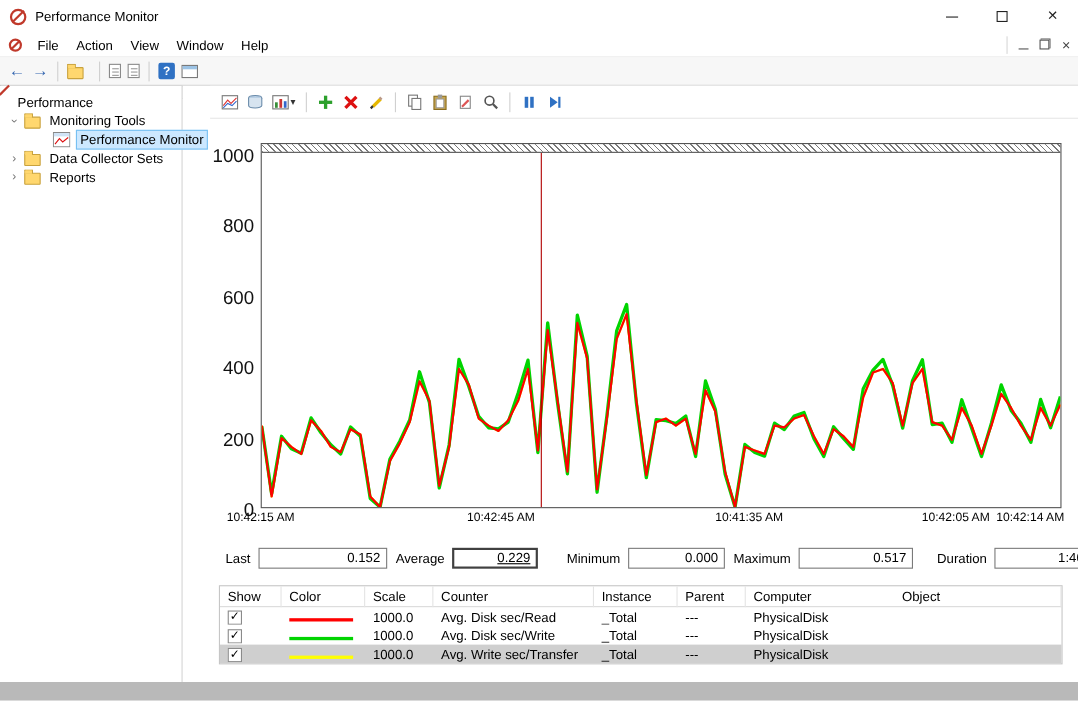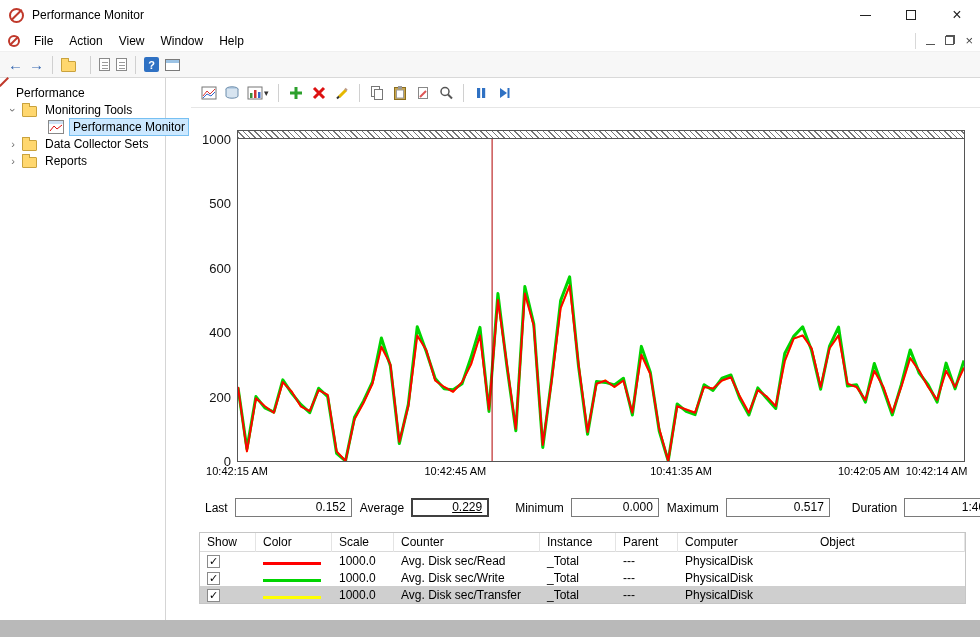--- a/index.html
+++ b/index.html
@@ -54,21 +54,21 @@
   .icon-chartnode, .icon-folder-sm { flex: none; margin-left: 4px; }
   
   .main { position: absolute; left: 191px; top: 78px; right: 0; bottom: 17px; background: #fff; }
   .chart-toolbar { height: 30px; display: flex; align-items: center; gap: 7px; padding-left: 10px; border-bottom: 1px solid #e6e6e6; }
   .ct-btn { display: inline-flex; align-items: center; }
   .dd { font-size: 9px; color: #333; margin-left: 1px; }
   
   .chart-wrap { position: absolute; top: 52px; left: 8px; }
   .chart-row { display: flex; }
   .y-axis { width: 38px; position: relative; margin-top: 9px; height: 322px; flex: none; }
-  .ytick { position: absolute; right: 6px; font-size: 13px; color: #111; }
+  .ytick { position: absolute; right: 6px; font-size: 17px; color: #111; }
   .chart-box { width: 728px; height: 332px; border: 1px solid #555; background: #fff; }
   .hatch { height: 8px; border-bottom: 1px solid #555; background: repeating-linear-gradient(45deg, #777 0px, #777 1px, transparent 1px, transparent 4px); }
   .plot { height: 322px; position: relative; }
   .plot svg { width: 100%; height: 100%; display: block; }
   .x-axis { position: relative; height: 16px; margin-left: 38px; width: 728px; font-size: 11px; }
   .xtick { position: absolute; top: 3px; white-space: nowrap; }
   
   .stats-row { position: absolute; top: 420px; left: 14px; display: flex; align-items: center; }
   .stat-label { margin-right: 7px; }
   .stat-box { border: 1px solid #7a7a7a; height: 19px; line-height: 17px; text-align: right; padding-right: 5px; background: #fff; display: inline-block; padding-left: 36px; }
@@ -261,21 +261,21 @@
     </span>
   </div>
 
   <div class="chart-wrap">
     <div class="chart-row">
       <div class="y-axis" id="y-axis">
           <div class="ytick" style="top: calc(100% - 7px);">0</div>
           <div class="ytick" style="top: calc(80% - 7px);">200</div>
           <div class="ytick" style="top: calc(60% - 7px);">400</div>
           <div class="ytick" style="top: calc(40% - 7px);">600</div>
-          <div class="ytick" style="top: calc(20% - 7px);">500</div>
+          <div class="ytick" style="top: calc(20% - 7px);">800</div>
           <div class="ytick" style="top: calc(0% - 7px);">1000</div>
         </div>
       <div class="chart-box">
         <div class="hatch"></div>
         <div class="plot">
           <svg id="plot-svg" viewBox="0 0 1000 1000" preserveAspectRatio="none">
               <polyline points="0.0,770.0 12.3,970.0 24.7,805.0 37.0,830.0 49.4,850.0 61.7,755.0 74.1,785.0 86.4,830.0 98.8,845.0 111.1,780.0 123.5,795.0 135.8,970.0 148.1,1000.0 160.5,870.0 172.8,820.0 185.2,760.0 197.5,645.0 209.9,700.0 222.2,940.0 234.6,830.0 246.9,610.0 259.3,655.0 271.6,750.0 284.0,770.0 296.3,785.0 308.6,755.0 321.0,700.0 333.3,610.0 345.7,840.0 358.0,500.0 370.4,700.0 382.7,900.0 395.1,480.0 407.4,580.0 419.8,950.0 432.1,750.0 444.4,525.0 456.8,455.0 469.1,700.0 481.5,910.0 493.8,760.0 506.2,750.0 518.5,770.0 530.9,750.0 543.2,850.0 555.6,670.0 567.9,730.0 580.2,900.0 592.6,1000.0 604.9,830.0 617.3,840.0 629.6,850.0 642.0,770.0 654.3,775.0 666.7,750.0 679.0,740.0 691.4,800.0 703.7,850.0 716.0,780.0 728.4,800.0 740.7,830.0 753.1,690.0 765.4,620.0 777.8,610.0 790.1,650.0 802.5,770.0 814.8,650.0 827.2,610.0 839.5,760.0 851.9,770.0 864.2,810.0 876.5,720.0 888.9,770.0 901.2,850.0 913.6,770.0 925.9,680.0 938.3,720.0 950.6,770.0 963.0,810.0 975.3,720.0 987.7,770.0 1000.0,710.0" fill="none" stroke="#ffff00" stroke-width="2" stroke-linejoin="round" vector-effect="non-scaling-stroke"></polyline>
               <polyline points="0.0,772.0 12.3,962.0 24.7,800.0 37.0,835.0 49.4,848.0 61.7,748.0 74.1,790.0 86.4,824.0 98.8,850.0 111.1,774.0 123.5,800.0 135.8,976.0 148.1,1000.0 160.5,864.0 172.8,814.0 185.2,754.0 197.5,618.0 209.9,705.0 222.2,946.0 234.6,824.0 246.9,583.0 259.3,660.0 271.6,744.0 284.0,776.0 296.3,779.0 308.6,760.0 321.0,678.0 333.3,585.0 345.7,846.0 358.0,480.0 370.4,706.0 382.7,906.0 395.1,458.0 407.4,574.0 419.8,958.0 432.1,743.0 444.4,502.0 456.8,428.0 469.1,707.0 481.5,917.0 493.8,753.0 506.2,756.0 518.5,764.0 530.9,743.0 543.2,857.0 555.6,644.0 567.9,724.0 580.2,907.0 592.6,1000.0 604.9,823.0 617.3,846.0 629.6,856.0 642.0,763.0 654.3,781.0 666.7,743.0 679.0,733.0 691.4,807.0 703.7,857.0 716.0,773.0 728.4,806.0 740.7,837.0 753.1,666.0 765.4,613.0 777.8,583.0 790.1,657.0 802.5,777.0 814.8,643.0 827.2,584.0 839.5,767.0 851.9,763.0 864.2,817.0 876.5,697.0 888.9,777.0 901.2,857.0 913.6,763.0 925.9,655.0 938.3,727.0 950.6,763.0 963.0,817.0 975.3,696.0 987.7,776.0 1000.0,688.0" fill="none" stroke="#00d400" stroke-width="3" stroke-linejoin="round" vector-effect="non-scaling-stroke"></polyline>
               <polyline points="0.0,770.0 12.3,970.0 24.7,805.0 37.0,830.0 49.4,850.0 61.7,755.0 74.1,785.0 86.4,830.0 98.8,845.0 111.1,780.0 123.5,795.0 135.8,970.0 148.1,1000.0 160.5,870.0 172.8,820.0 185.2,760.0 197.5,645.0 209.9,700.0 222.2,940.0 234.6,830.0 246.9,610.0 259.3,655.0 271.6,750.0 284.0,770.0 296.3,785.0 308.6,755.0 321.0,700.0 333.3,610.0 345.7,840.0 358.0,500.0 370.4,700.0 382.7,900.0 395.1,480.0 407.4,580.0 419.8,950.0 432.1,750.0 444.4,525.0 456.8,455.0 469.1,700.0 481.5,910.0 493.8,760.0 506.2,750.0 518.5,770.0 530.9,750.0 543.2,850.0 555.6,670.0 567.9,730.0 580.2,900.0 592.6,1000.0 604.9,830.0 617.3,840.0 629.6,850.0 642.0,770.0 654.3,775.0 666.7,750.0 679.0,740.0 691.4,800.0 703.7,850.0 716.0,780.0 728.4,800.0 740.7,830.0 753.1,690.0 765.4,620.0 777.8,610.0 790.1,650.0 802.5,770.0 814.8,650.0 827.2,610.0 839.5,760.0 851.9,770.0 864.2,810.0 876.5,720.0 888.9,770.0 901.2,850.0 913.6,770.0 925.9,680.0 938.3,720.0 950.6,770.0 963.0,810.0 975.3,720.0 987.7,770.0 1000.0,710.0" fill="none" stroke="#ff0000" stroke-width="2" stroke-linejoin="round" vector-effect="non-scaling-stroke"></polyline>
               <line x1="350" x2="350" y1="0" y2="1000" stroke="#b00000" stroke-width="1" vector-effect="non-scaling-stroke"></line>
@@ -333,21 +333,21 @@
       <span class="lcell c-counter">Avg. Disk sec/Write</span>
       <span class="lcell c-instance">_Total</span>
       <span class="lcell c-parent">---</span>
       <span class="lcell c-object">PhysicalDisk</span>
       <span class="lcell c-computer"></span>
     </div>
     <div class="lrow selected">
       <span class="lcell c-show"><span class="cb">✓</span></span>
       <span class="lcell c-color"><span class="swatch" style="background: rgb(255, 255, 0);"></span></span>
       <span class="lcell c-scale">1000.0</span>
-      <span class="lcell c-counter">Avg. Disk sec/Transfer</span>
+      <span class="lcell c-counter">Avg. Write sec/Transfer</span>
       <span class="lcell c-instance">_Total</span>
       <span class="lcell c-parent">---</span>
       <span class="lcell c-object">PhysicalDisk</span>
       <span class="lcell c-computer"></span>
     </div>
   </div>
 </div>
 
 <div class="bottom-strip"></div>
 

